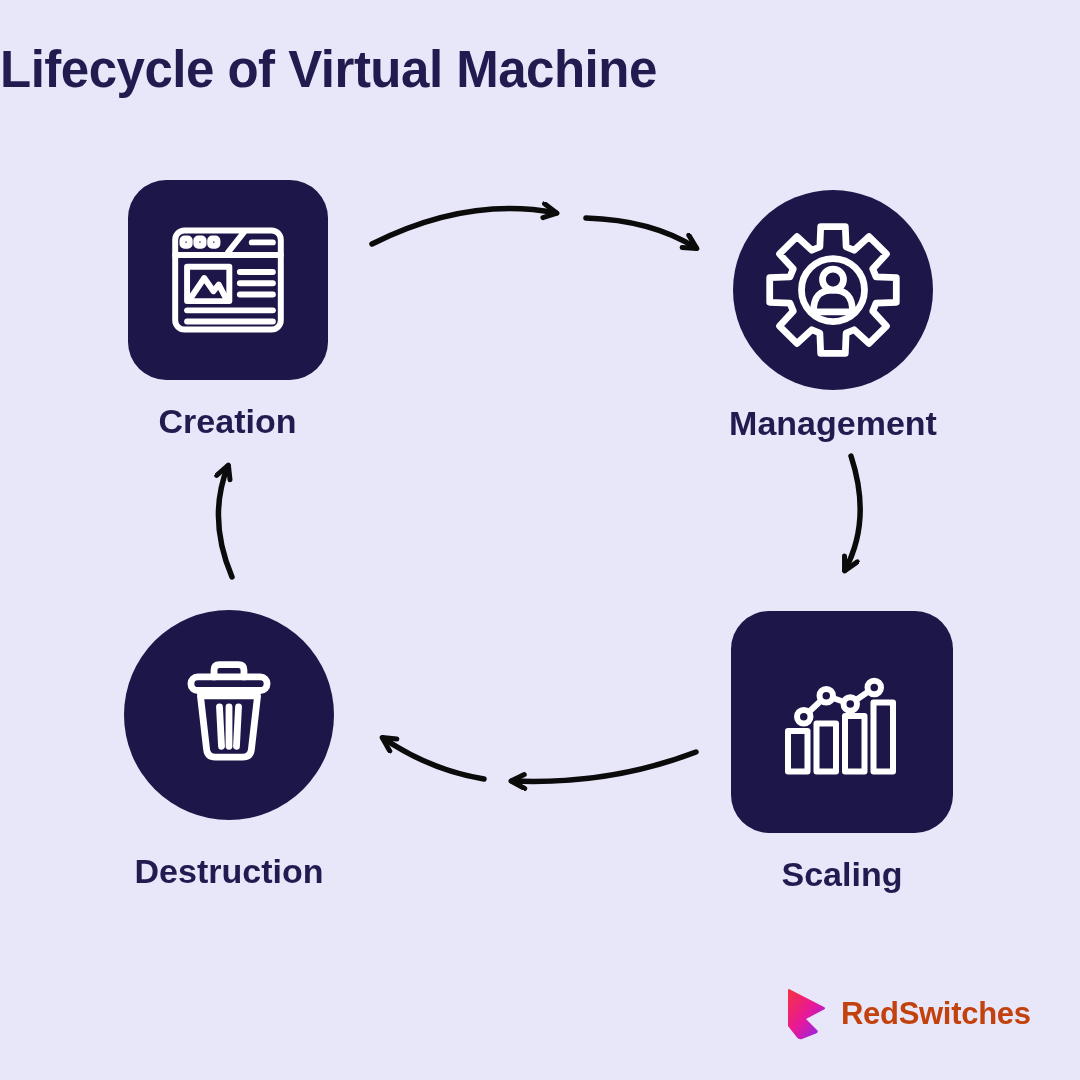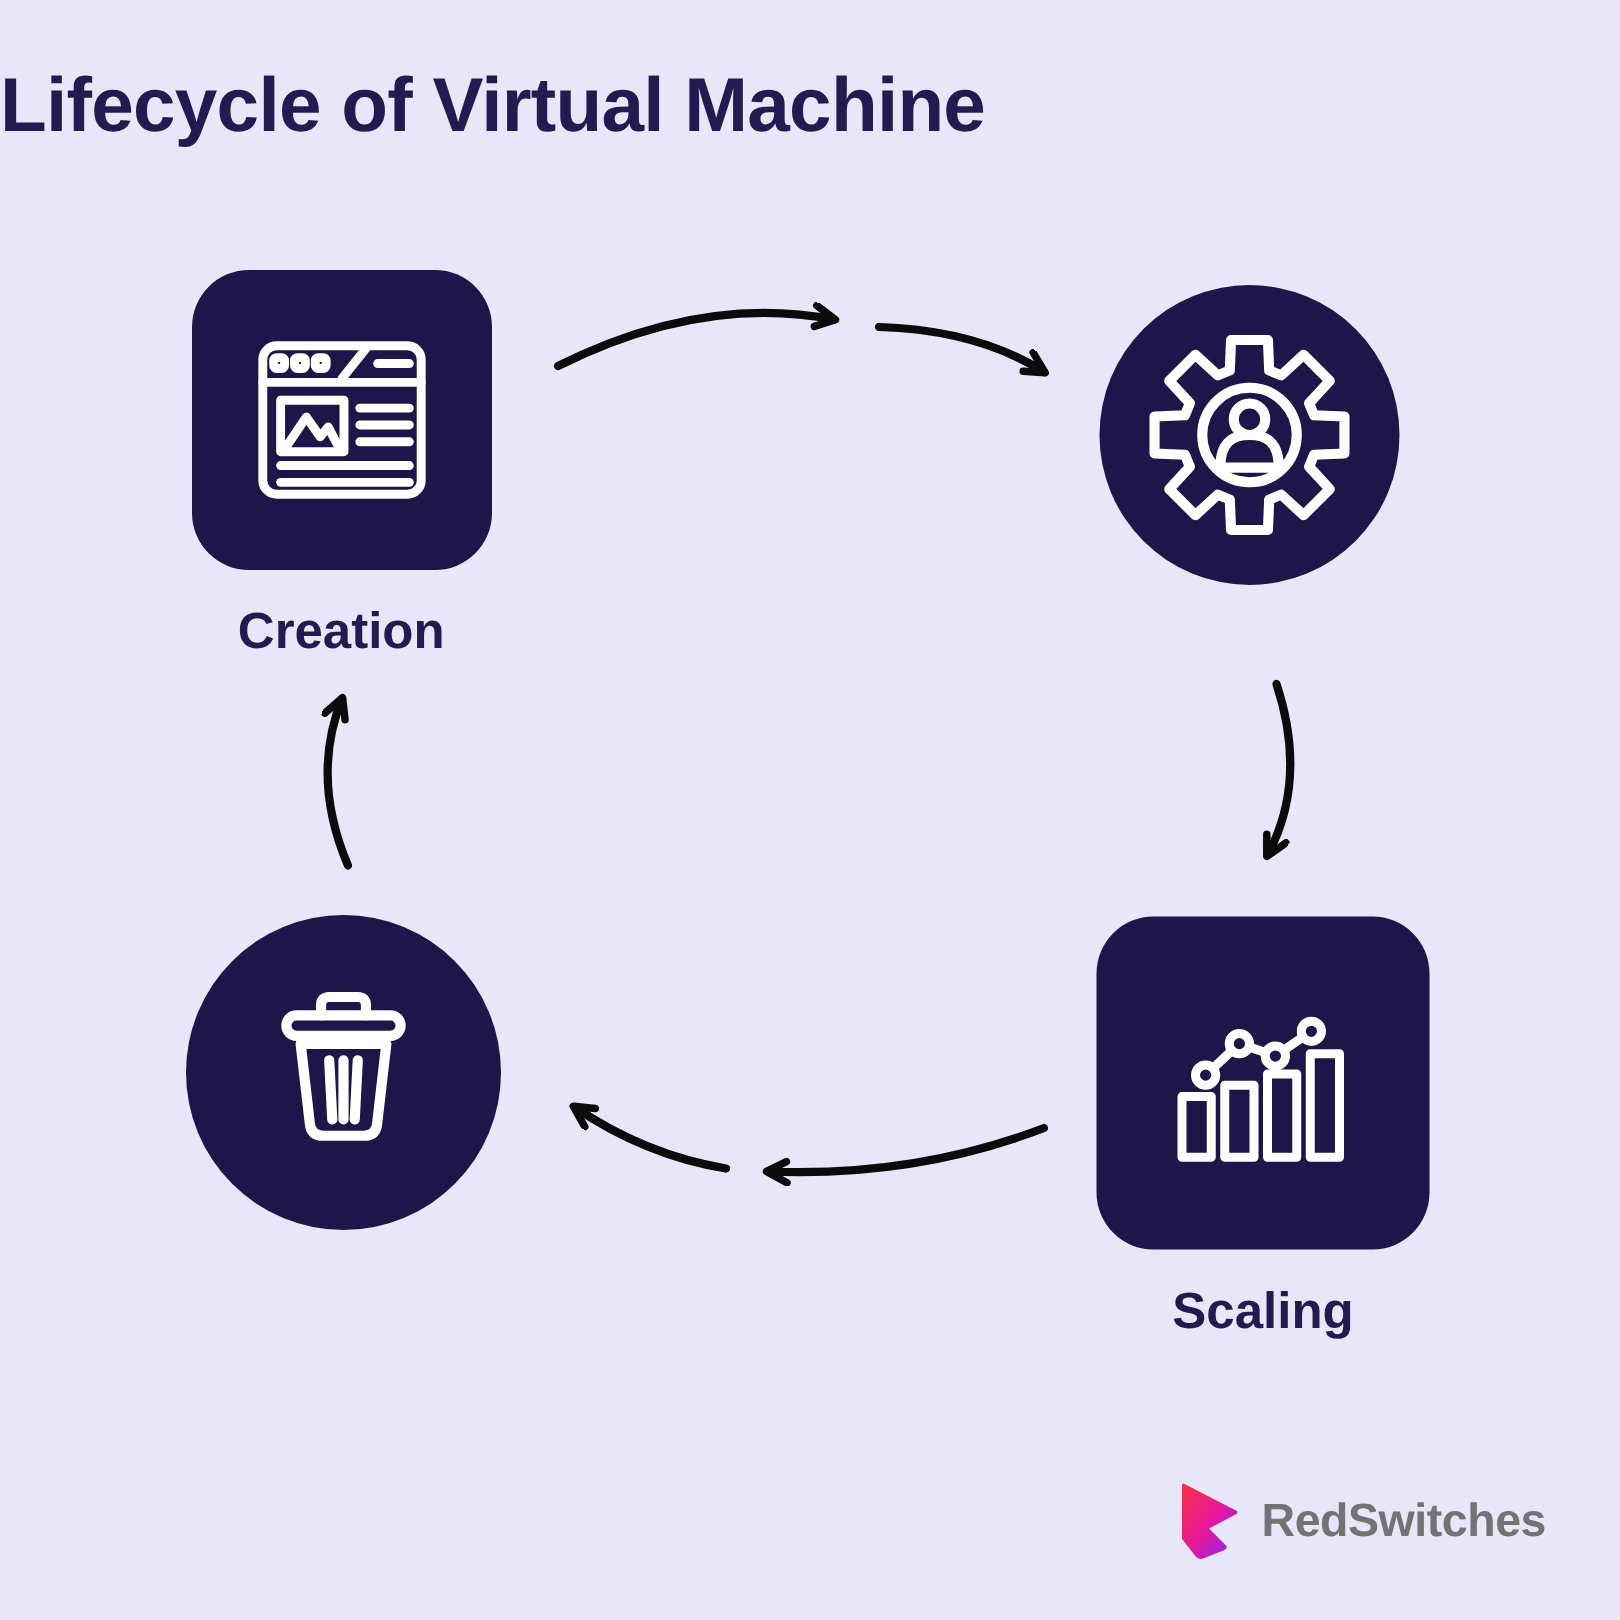--- a/index.html
+++ b/index.html
@@ -47,21 +47,21 @@
   #stage-scaling .stage-label{margin-top:22px;}
   #stage-destruction{left:124px;top:610px;width:210px;}
   #stage-destruction .stage-shape{width:210px;height:210px;}
   #stage-destruction .stage-label{margin-top:32px;}
   .stage-icon{display:block;}
   .brand{
     position:absolute;left:784px;top:986px;height:56px;
     display:flex;align-items:center;gap:11px;
   }
   .brand-name{
-    font-size:31px;font-weight:600;color:#737373;letter-spacing:-0.3px;
+    font-size:31px;font-weight:600;color:#c2410c;letter-spacing:-0.3px;
   }
 </style>
 </head>
 <body>
 
 <div class="canvas">
 
   <h1 class="page-title">Lifecycle of Virtual Machine</h1>
 
   <svg class="arrows-layer" viewBox="0 0 1080 1080" xmlns="http://www.w3.org/2000/svg">
@@ -108,20 +108,21 @@
     <div class="stage-shape circle">
       <svg class="stage-icon" width="150" height="150" viewBox="0 0 200 200" xmlns="http://www.w3.org/2000/svg">
         <g fill="none" stroke="#FFFFFF" stroke-width="9" stroke-linecap="round" stroke-linejoin="round">
           <polygon points="157.4,82.5 184.4,83.6 184.4,116.4 157.4,117.5 153.0,128.2 171.3,148.1 148.1,171.3 128.2,153.0 117.5,157.4 116.4,184.4 83.6,184.4 82.5,157.4 71.8,153.0 51.9,171.3 28.7,148.1 47.0,128.2 42.6,117.5 15.6,116.4 15.6,83.6 42.6,82.5 47.0,71.8 28.7,51.9 51.9,28.7 71.8,47.0 82.5,42.6 83.6,15.6 116.4,15.6 117.5,42.6 128.2,47.0 148.1,28.7 171.3,51.9 153.0,71.8"></polygon>
           <circle cx="100" cy="100" r="42"></circle>
           <circle cx="100" cy="86" r="14"></circle>
           <path d="M74 129 C74 106 85 100 100 100 C115 100 126 106 126 129 Z"></path>
         </g>
       </svg>
     </div>
+    <div class="stage-label">Management</div>
   </div>
 
   <div class="stage" id="stage-scaling">
     <div class="stage-shape rounded-square">
       <svg class="stage-icon" width="150" height="150" viewBox="0 0 200 200" xmlns="http://www.w3.org/2000/svg">
         <g fill="none" stroke="#FFFFFF" stroke-width="8" stroke-linecap="round" stroke-linejoin="round">
           <rect x="28" y="112" width="26" height="54"></rect>
           <rect x="66" y="102" width="26" height="64"></rect>
           <rect x="104" y="92" width="26" height="74"></rect>
           <rect x="142" y="74" width="26" height="92"></rect>
@@ -142,20 +143,21 @@
         <g fill="none" stroke="#FFFFFF" stroke-width="10" stroke-linecap="round" stroke-linejoin="round">
           <path d="M78 44 L78 34 Q78 26 86 26 L114 26 Q122 26 122 34 L122 44"></path>
           <rect x="44" y="44" width="112" height="20" rx="10"></rect>
           <path d="M58 72 L142 72 L133 150 Q132 162 120 162 L80 162 Q68 162 67 150 Z"></path>
           <line x1="86" y1="88" x2="89" y2="146"></line>
           <line x1="100" y1="88" x2="100" y2="146"></line>
           <line x1="114" y1="88" x2="111" y2="146"></line>
         </g>
       </svg>
     </div>
+    <div class="stage-label">Destruction</div>
   </div>
 
   <div class="brand">
     <svg width="46" height="52" viewBox="0 0 46 52" xmlns="http://www.w3.org/2000/svg">
       <defs>
         <linearGradient id="lg" x1="0" y1="0" x2="1" y2="1">
           <stop offset="0" stop-color="#F5333F"></stop>
           <stop offset="0.5" stop-color="#E81899"></stop>
           <stop offset="1" stop-color="#7B2BF9"></stop>
         </linearGradient>

